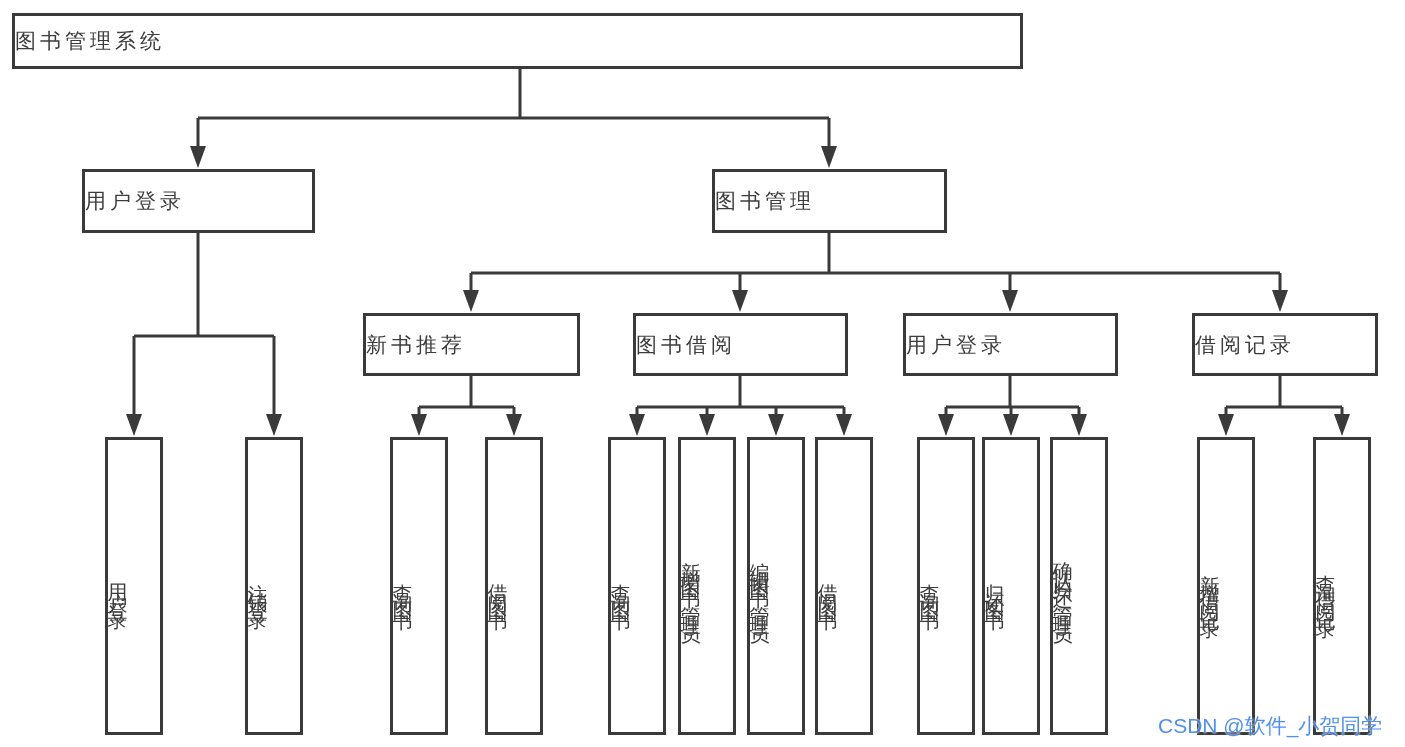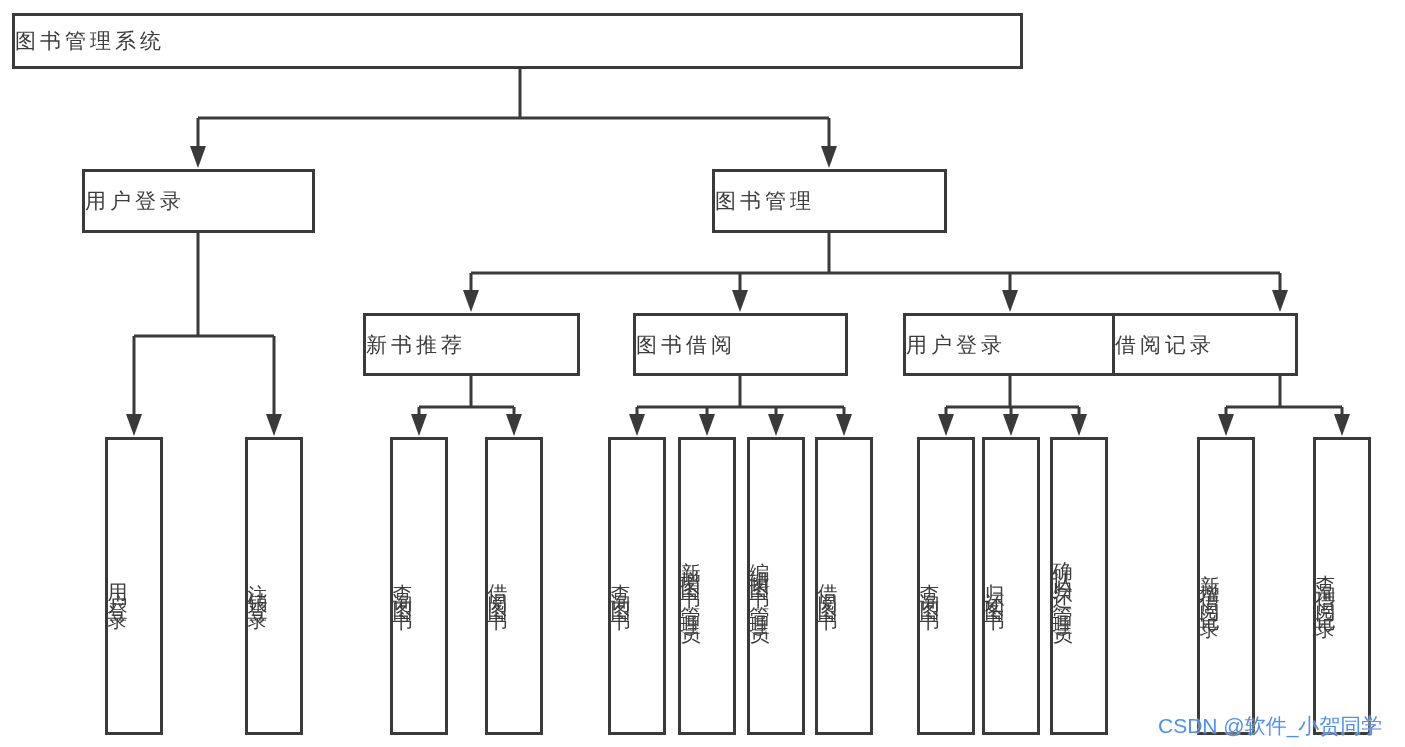--- a/index.html
+++ b/index.html
@@ -98,21 +98,21 @@
 
   <div class="node h" style="left:633px;top:313px;width:215px;height:63px">
     <span>图书借阅</span>
   </div>
   <div class="node h" style="left:363px;top:313px;width:217px;height:63px">
     <span>新书推荐</span>
   </div>
   <div class="node h" style="left:903px;top:313px;width:215px;height:63px">
     <span>用户登录</span>
   </div>
-  <div class="node h" style="left:1112px;top:313px;width:186px;height:63px">
+  <div class="node h" style="left:1192px;top:313px;width:186px;height:63px">
     <span>借阅记录</span>
   </div>
 
   <div class="node v" style="left:105px;top:437px;width:58px;height:298px">
     <span>用户登录</span>
   </div>
   <div class="node v" style="left:245px;top:437px;width:58px;height:298px">
     <span>注销登录</span>
   </div>
 

